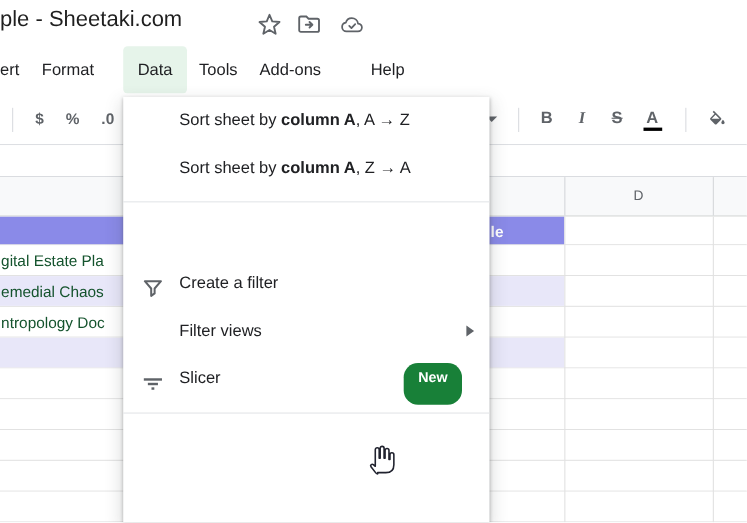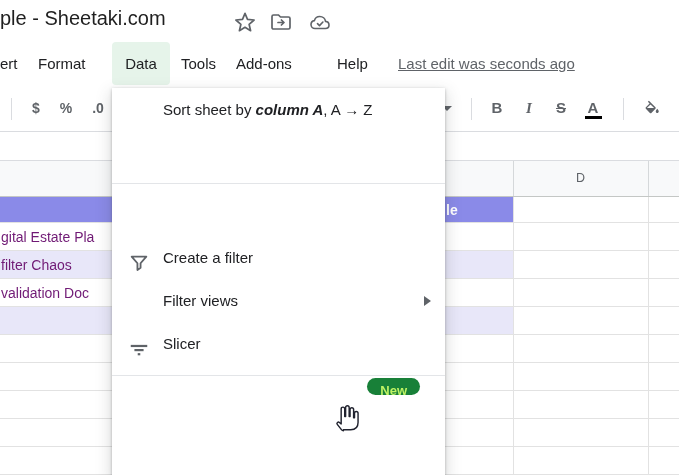--- a/index.html
+++ b/index.html
@@ -34,35 +34,35 @@
   .col-headers { position:absolute; top:161px; left:0; width:679px; height:36px; background:#f8f9fa; border-bottom:1px solid #c4c7c5; }
   .col-label { position:absolute; top:0; height:35px; line-height:35px; text-align:center; color:#5f6368; font-size:12.5px; }
   .col-sep { position:absolute; top:0; width:1px; height:35px; background:#d5d8da; }
 
   
   .grid { position:absolute; top:197px; left:0; width:679px; height:278px; background:#fff; }
   .g-row { position:absolute; left:0; width:679px; background:#fff; border-bottom:1px solid #e2e2e2; }
   .band { position:absolute; left:0; top:0; height:100%; width:513px; }
   .band.purple { background:var(--header-purple,#8a8ae8); }
   .band.lav { background:var(--band-purple,#e8e7f9); }
-  .cell-frag { position:absolute; left:1px; top:0; height:100%; line-height:28px; font-size:14px; color:#701a75; white-space:nowrap; }
+  .cell-frag { position:absolute; left:1px; top:0; height:100%; line-height:28px; font-size:14px; color:#14532d; white-space:nowrap; }
   .hdr-frag { position:absolute; left:446px; top:0; height:100%; line-height:26px; font-size:14px; font-weight:bold; color:#fff; white-space:nowrap; }
   .v-line { position:absolute; top:0; width:1px; height:278px; background:#e2e2e2; }
 
   
   .menu-panel { position:absolute; left:112px; top:88px; width:333px; height:387px; background:#fff; z-index:30;
     box-shadow:0 1px 3px rgba(60,64,67,.35), 0 6px 14px 2px rgba(60,64,67,.18); }
   .menu-item { position:absolute; left:0; width:333px; height:43px; line-height:43px; font-size:15px; color:#202124; padding-left:51px; white-space:nowrap; cursor:default; }
-  .menu-item .b { font-weight:bold;font-style:italic; }
+  .menu-item .b { font-weight:bold; }
   .menu-item.disabled { color:#b6b9be; }
   .menu-item.hovered { background:var(--hover-gray,#ececec); height:37px; line-height:37px; }
   .menu-divider { position:absolute; left:0; width:333px; height:1px; background:#e3e5e8; }
   .mi-icon { position:absolute; left:16px; top:11px; width:22px; height:22px; }
   .submenu-arrow { position:absolute; right:14px; top:17px; width:0; height:0; border-top:5px solid transparent; border-bottom:5px solid transparent; border-left:7px solid #5f6368; }
-  .new-badge { position:absolute; right:25px; top:8px; height:17px; line-height:26px; padding:0 13px; background:var(--badge-green,#188038); color:#bef264; font-size:13px; font-weight:bold; border-radius:13px;margin-top:48px; }
+  .new-badge { position:absolute; right:25px; top:8px; height:38px; line-height:26px; padding:0 13px; background:var(--badge-green,#188038); color:#ffffff; font-size:13px; font-weight:bold; border-radius:13px; }
 
   .cursor-hand { position:absolute; left:334px; top:403px; z-index:40; }
 </style>
 </head>
 <body>
 
 <div class="screen">
 
   <div class="titlebar">
     <div class="doc-title">ple - Sheetaki.com</div>
@@ -85,21 +85,20 @@
     </span>
   </div>
 
   <div class="menubar">
     <span class="mb-item" style="left:0">ert</span>
     <span class="mb-item" style="left:38px">Format</span>
     <span class="mb-item active" style="left:112px; width:58px">Data</span>
     <span class="mb-item" style="left:181px">Tools</span>
     <span class="mb-item" style="left:337px">Help</span>
     <span class="mb-item" style="left:236px">Add-ons</span>
-    <span class="mb-status">Last edit was seconds ago</span>
   </div>
 
   <div class="toolbar">
     <span class="tl-sep" style="left:11px"></span>
     <span class="tl-btn" style="left:25px">$</span>
     <span class="tl-btn" style="left:55px">%</span>
     <span class="tl-btn" style="left:85px; width:26px">.0</span>
     <span class="caret-down" style="left:442px"></span>
     <span class="tl-sep" style="left:471px"></span>
     <span class="tl-btn fmt" style="left:486px; font-weight:bold">B</span>
@@ -127,40 +126,43 @@
     <div class="g-row" style="top:0; height:26px">
       <div class="band purple">
         <span class="hdr-frag">le</span>
       </div>
     </div>
     <div class="g-row" style="top:26px; height:28px">
       <span class="cell-frag">gital Estate Pla</span>
     </div>
     <div class="g-row" style="top:54px; height:28px">
       <div class="band lav"></div>
-      <span class="cell-frag">filter Chaos</span>
+      <span class="cell-frag">emedial Chaos</span>
     </div>
     <div class="g-row" style="top:82px; height:28px">
-      <span class="cell-frag">validation Doc</span>
+      <span class="cell-frag">ntropology Doc</span>
     </div>
     <div class="g-row" style="top:110px; height:28px">
       <div class="band lav"></div>
     </div>
     <div class="g-row" style="top:138px; height:28px"></div>
     <div class="g-row" style="top:166px; height:28px"></div>
     <div class="g-row" style="top:194px; height:28px"></div>
     <div class="g-row" style="top:222px; height:28px"></div>
     <div class="g-row" style="top:250px; height:28px"></div>
     <span class="v-line" style="left:513px"></span>
     <span class="v-line" style="left:648px"></span>
   </div>
 
   <div class="menu-panel">
     <div class="menu-item" style="top:0">
       <span>Sort sheet by </span><span class="b">column A</span><span>, A → Z</span>
+    </div>
+    <div class="menu-item" style="top:43px">
+      <span>Sort sheet by </span><span class="b">column A</span><span>, Z → A</span>
     </div>
     <div class="menu-divider" style="top:95px"></div>
     <div class="menu-item" style="top:191px">
       <span>Filter views</span>
       <span class="submenu-arrow"></span>
     </div>
     <div class="menu-item" style="top:148px">
       <span class="mi-icon">
         <svg viewBox="0 0 24 24" width="22" height="22">
             <path d="M4 5h16l-6.3 7.3v4.9l-3.4 2.4v-7.3z" fill="none" stroke="#5f6368" stroke-width="2" stroke-linejoin="round"></path>

